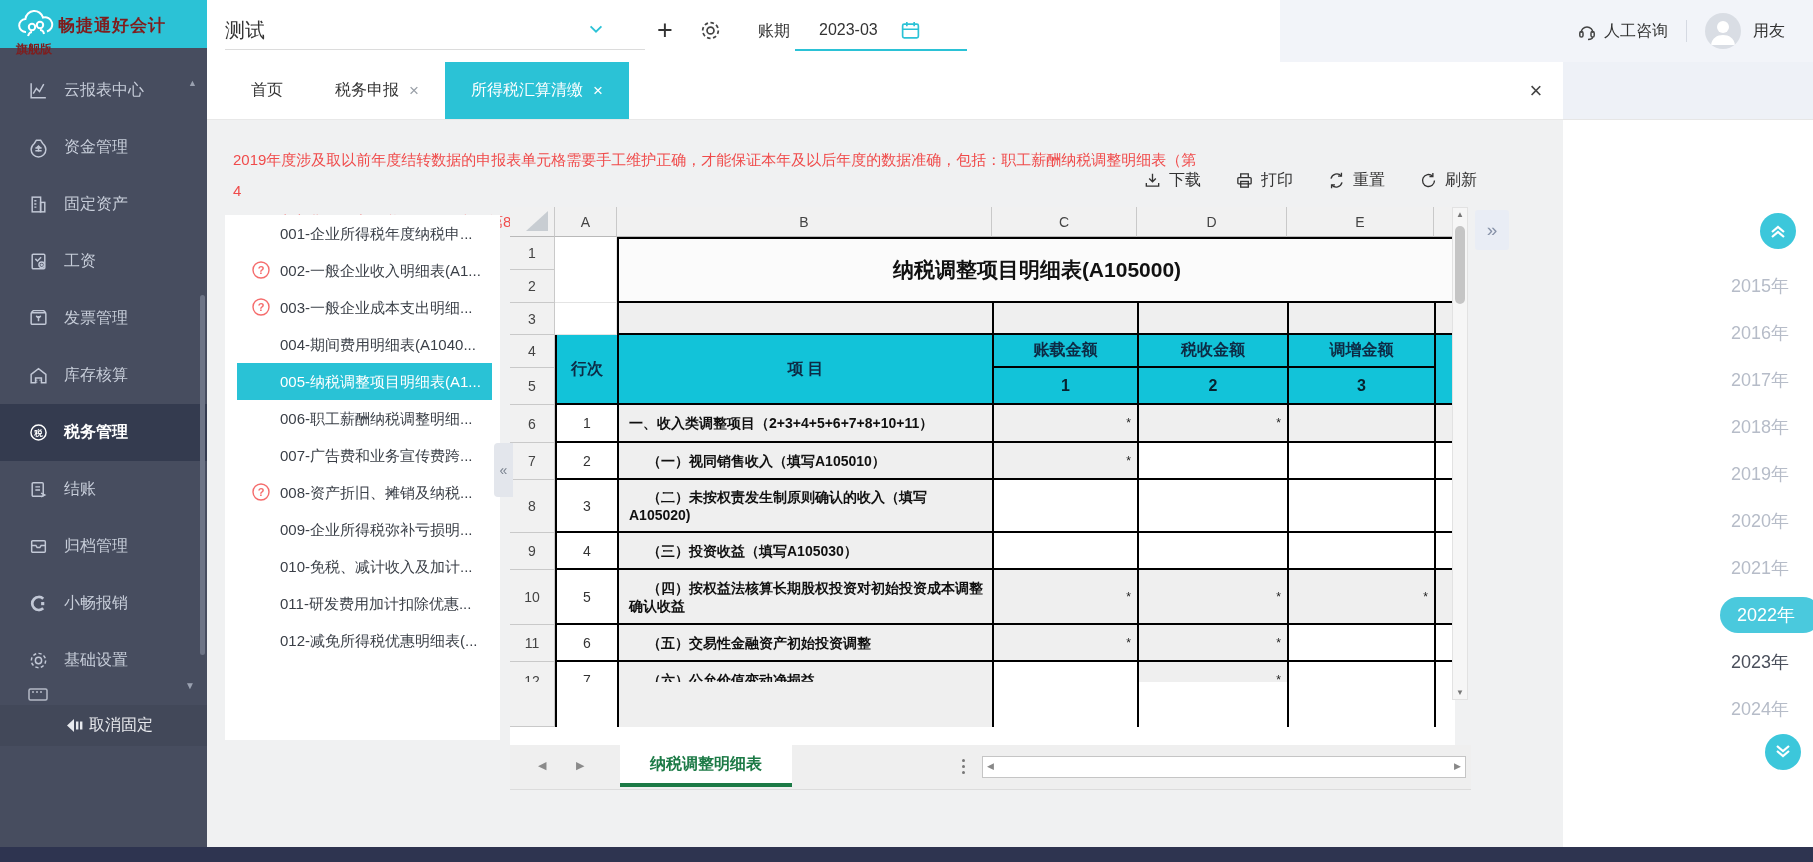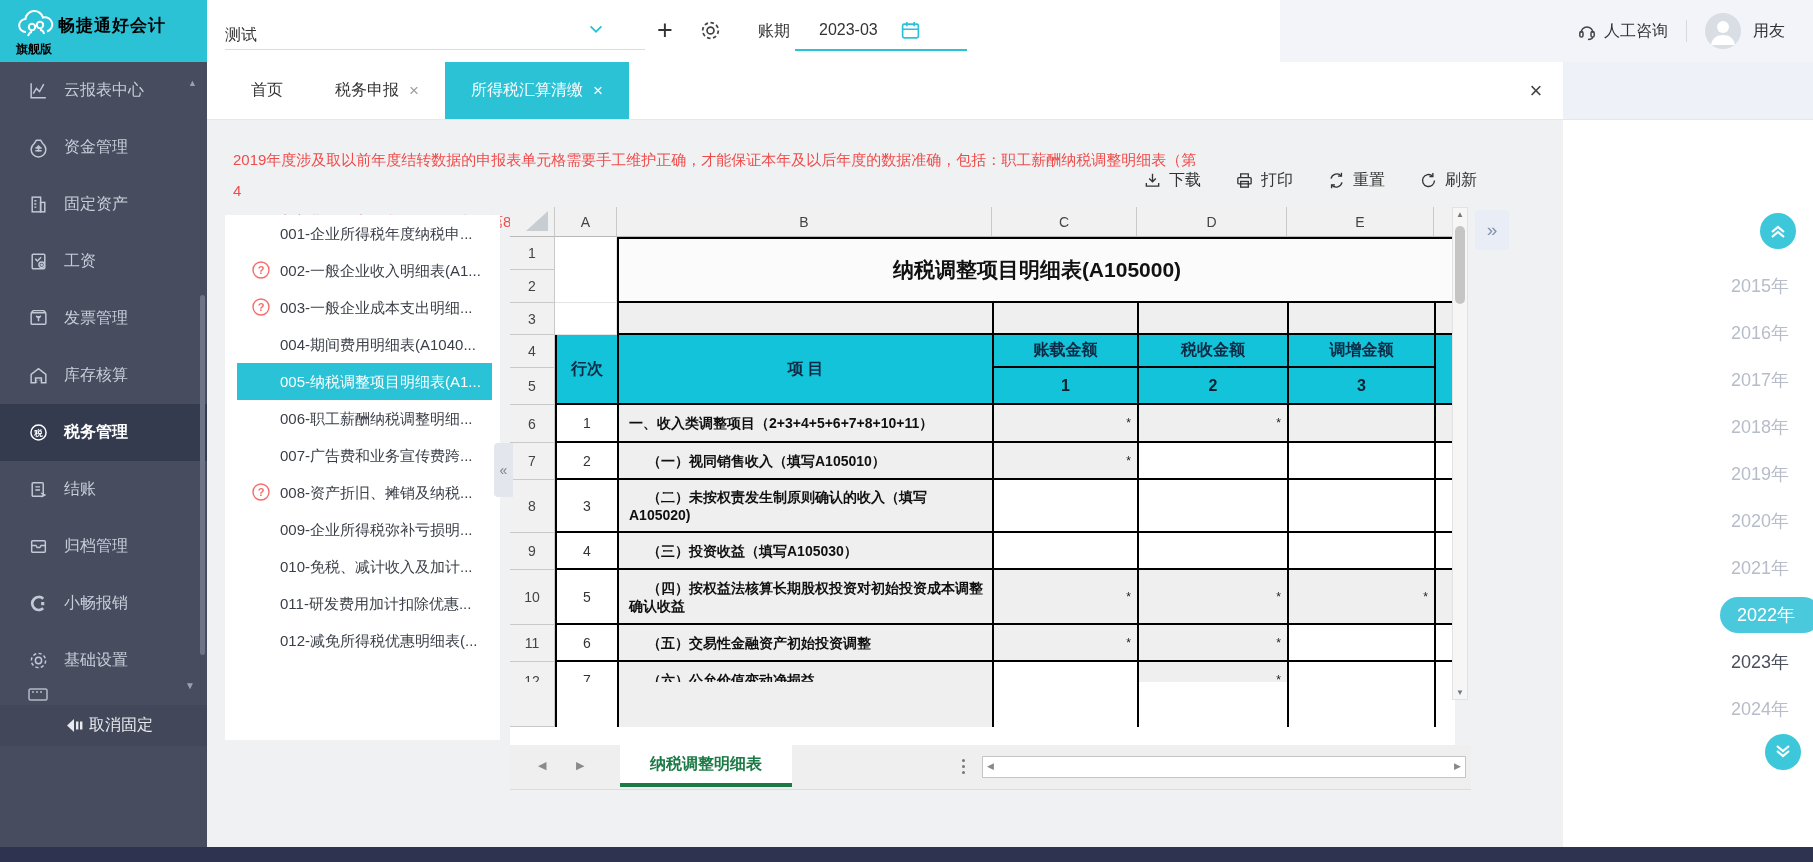--- a/index.html
+++ b/index.html
@@ -5,38 +5,38 @@
   * { margin:0; padding:0; box-sizing:border-box; }
   html,body { width:1813px; height:862px; overflow:hidden; background:#f0f1f2;
     font-family:"Liberation Sans","DejaVu Sans",sans-serif; }
   .app { position:relative; width:1813px; height:862px; overflow:hidden; background:#f0f1f2; }
 
   
   .topbar { position:absolute; left:207px; top:0; width:1606px; height:62px; background:#fff; z-index:5; }
   .tb-right { position:absolute; right:0; top:0; height:62px; width:533px; background:#f2f4f9;
     display:flex; align-items:center; justify-content:flex-end; padding-right:28px; gap:12px; }
   .account { position:absolute; left:18px; top:0; width:420px; height:62px; }
-  .account-label { position:absolute; left:0; top:25px; font-size:16px; color:#333; }
+  .account-label { position:absolute; left:0; top:17px; font-size:20px; color:#333; }
   .account-underline { position:absolute; left:0; top:49px; width:420px; height:1px; background:#dcdcdc; }
   .account-chevron { position:absolute; left:362px; top:20px; }
   .tb-plus { position:absolute; left:440px; top:12px; width:36px; height:36px; font-size:27px; font-weight:300;
     color:#333; text-align:center; line-height:36px; cursor:pointer; }
   .tb-gear { position:absolute; left:492px; top:19px; }
   .period-label { position:absolute; left:551px; top:21px; font-size:16px; color:#333; }
   .period-value { position:absolute; left:612px; top:21px; font-size:16px; color:#333; }
   .period-underline { position:absolute; left:588px; top:49px; width:172px; height:2px; background:#2bc2d6; }
   .tb-cal { position:absolute; left:693px; top:20px; }
   .support { display:flex; align-items:center; gap:7px; font-size:16px; color:#333; cursor:pointer; }
   .tb-divider { width:1px; height:22px; background:#d5d9e2; margin:0 6px; }
   .avatar { width:36px; height:36px; border-radius:50%; background:#d9dde4; position:relative; overflow:hidden; }
   .username { font-size:16px; color:#333; }
 
   
   .sidebar { position:absolute; left:0; top:0; width:207px; height:862px; background:#474d5f; z-index:6; }
-  .logo-block { position:absolute; left:0; top:0; width:207px; height:62px; background:#2bc2d6; color:#000000; }
+  .logo-block { position:absolute; left:0; top:0; width:207px; height:48px; background:#2bc2d6; color:#7f1d1d; }
   .logo-cloud { position:absolute; left:16px; top:10px; }
   .logo-text { position:absolute; left:58px; top:14px; font-size:17px; font-weight:bold; letter-spacing:1px; }
   .logo-edition { position:absolute; left:16px; top:41px; font-size:12px; font-weight:bold; }
   .menu { position:absolute; left:0; top:62px; width:207px; }
   .menu-item { position:relative; height:57px; display:flex; align-items:center; padding-left:28px; gap:15px;
     color:#c7cdd9; font-size:16px; cursor:pointer; white-space:nowrap; }
   .menu-item.active { background:#343b4f; color:#fff; font-weight:bold; }
   .menu-scroll-up { position:absolute; left:188px; top:78px; font-size:9px; color:#9aa1b0; }
   .menu-scroll-down { position:absolute; left:185px; top:680px; font-size:10px; color:#9aa1b0; }
   .menu-thumb { position:absolute; left:200px; top:295px; width:5px; height:360px; background:#6d7486; border-radius:3px; }

